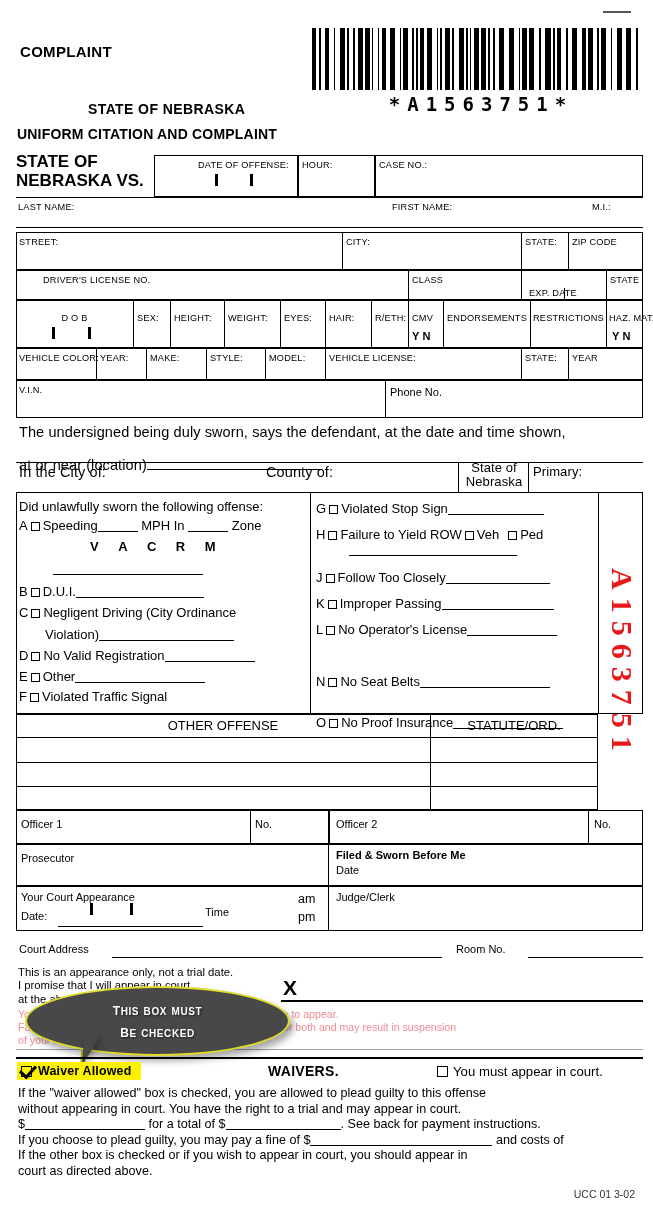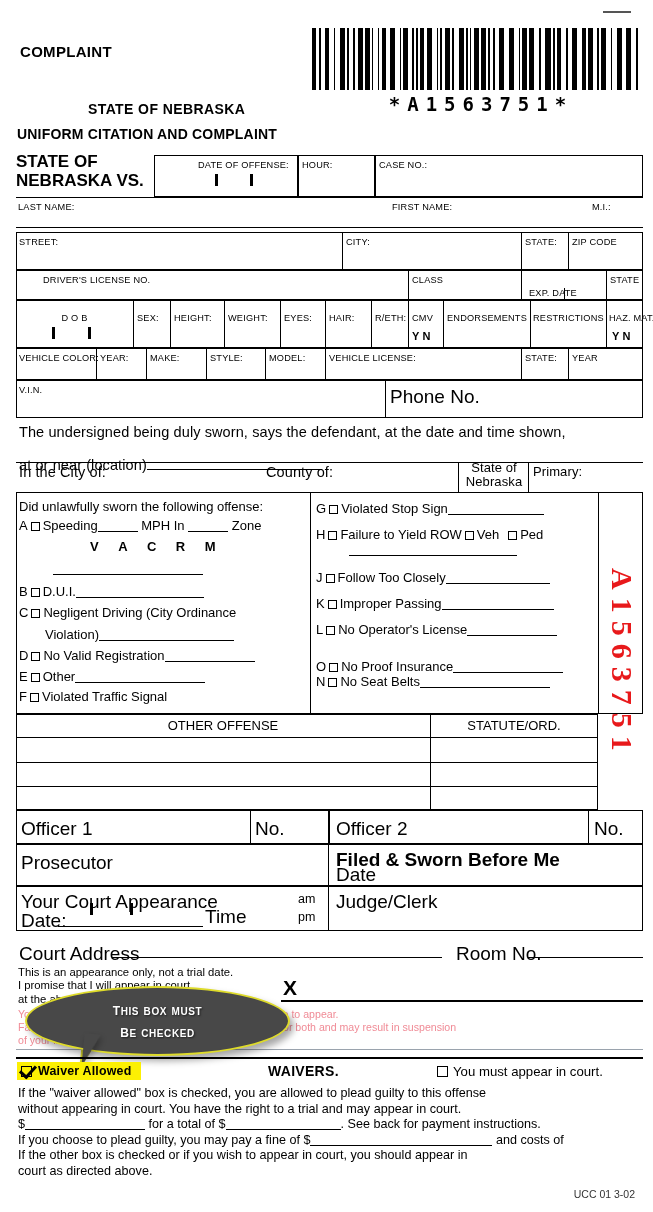--- a/index.html
+++ b/index.html
@@ -80,21 +80,21 @@
     position:absolute; left:607px; top:568px;
     font-family:"Liberation Serif", serif;
     font-size:30px; font-weight:bold; color:#e8191b;
     writing-mode:vertical-rl; letter-spacing:8px;
     line-height:1;
   }
 
   
   .thdr{ position:absolute; font-size:13px; text-align:center; }
 
-  .fld{ position:absolute; font-size:19px; }
+  .fld{ position:absolute; font-size:11px; }
   .fld2{ position:absolute; font-size:12.5px; }
 
   
   .promise{
     position:absolute; left:18px; top:966px;
     font-size:11.3px; line-height:13.4px;
   }
   .xsig{
     position:absolute; left:283px; top:976px;
     font-size:21px; font-weight:bold;
@@ -448,21 +448,21 @@
   </div>
   <div class="off" style="left:316px;top:596px;">
     <span>K</span><span class="cb"></span><span>Improper Passing</span><span class="ln" style="width:112px;"></span>
   </div>
   <div class="off" style="left:316px;top:622px;">
     <span>L</span><span class="cb"></span><span>No Operator's License</span><span class="ln" style="width:90px;"></span>
   </div>
   <div class="off" style="left:316px;top:674px;">
     <span>N</span><span class="cb"></span><span>No Seat Belts</span><span class="ln" style="width:130px;"></span>
   </div>
-  <div class="off" style="left:316px;top:659px;">
+  <div class="off" style="left:316px;top:715px;">
     <span>O</span><span class="cb"></span><span>No Proof Insurance</span><span class="ln" style="width:110px;"></span>
   </div>
 
   <div class="redno">A1563751</div>
 
   <div class="blk" style="left:16px;top:714px;width:582px;height:96px;"></div>
   <div class="vr" style="left:430px;top:714px;height:96px;"></div>
   <div class="thdr" style="left:16px;top:718px;width:414px;">OTHER OFFENSE</div>
   <div class="thdr" style="left:430px;top:718px;width:168px;">STATUTE/ORD.</div>
   <div class="hr" style="left:16px;top:737px;width:582px;"></div>

